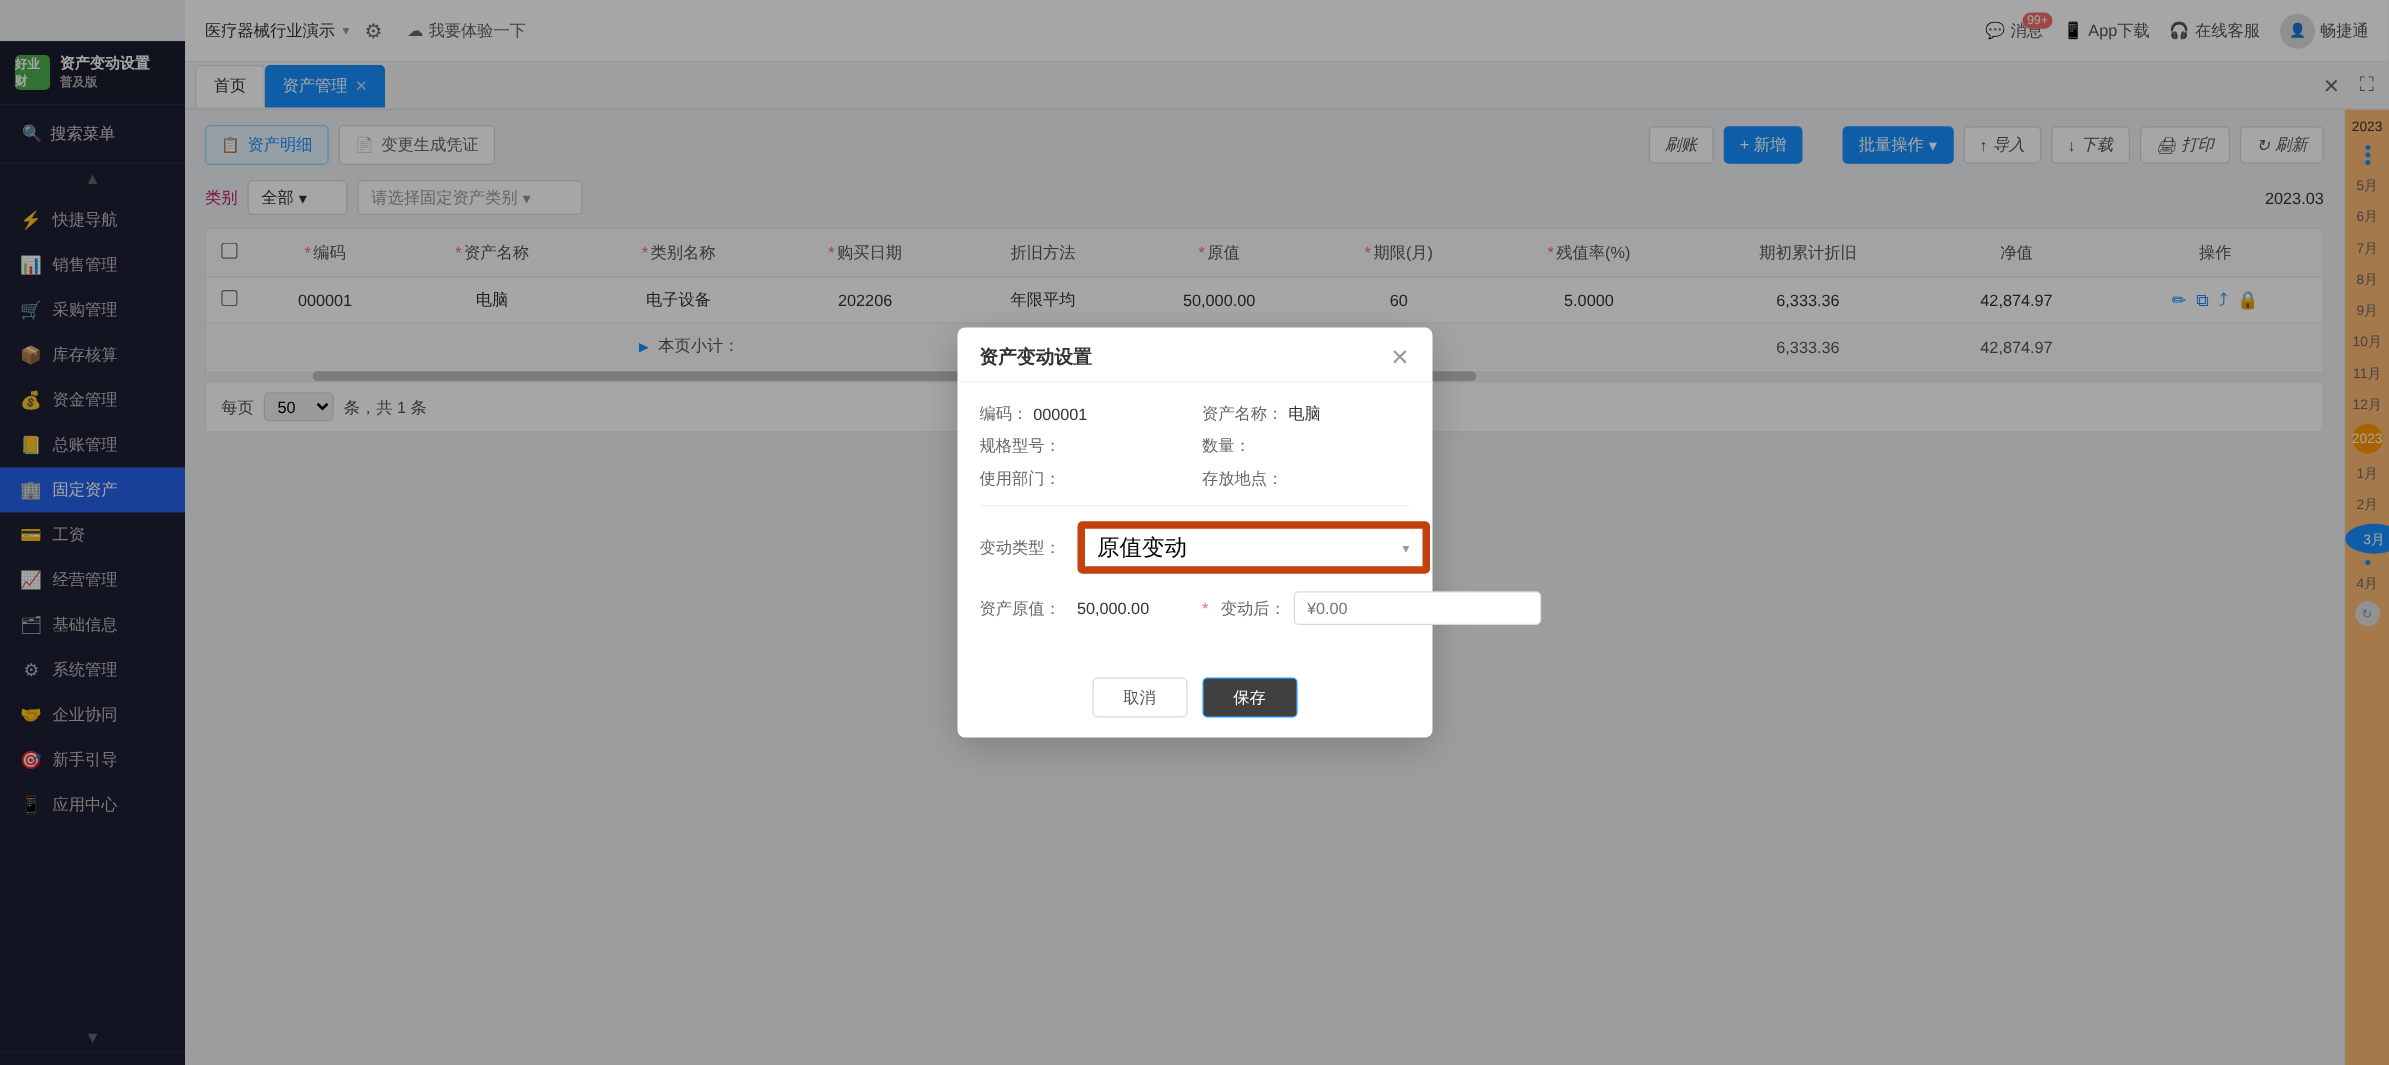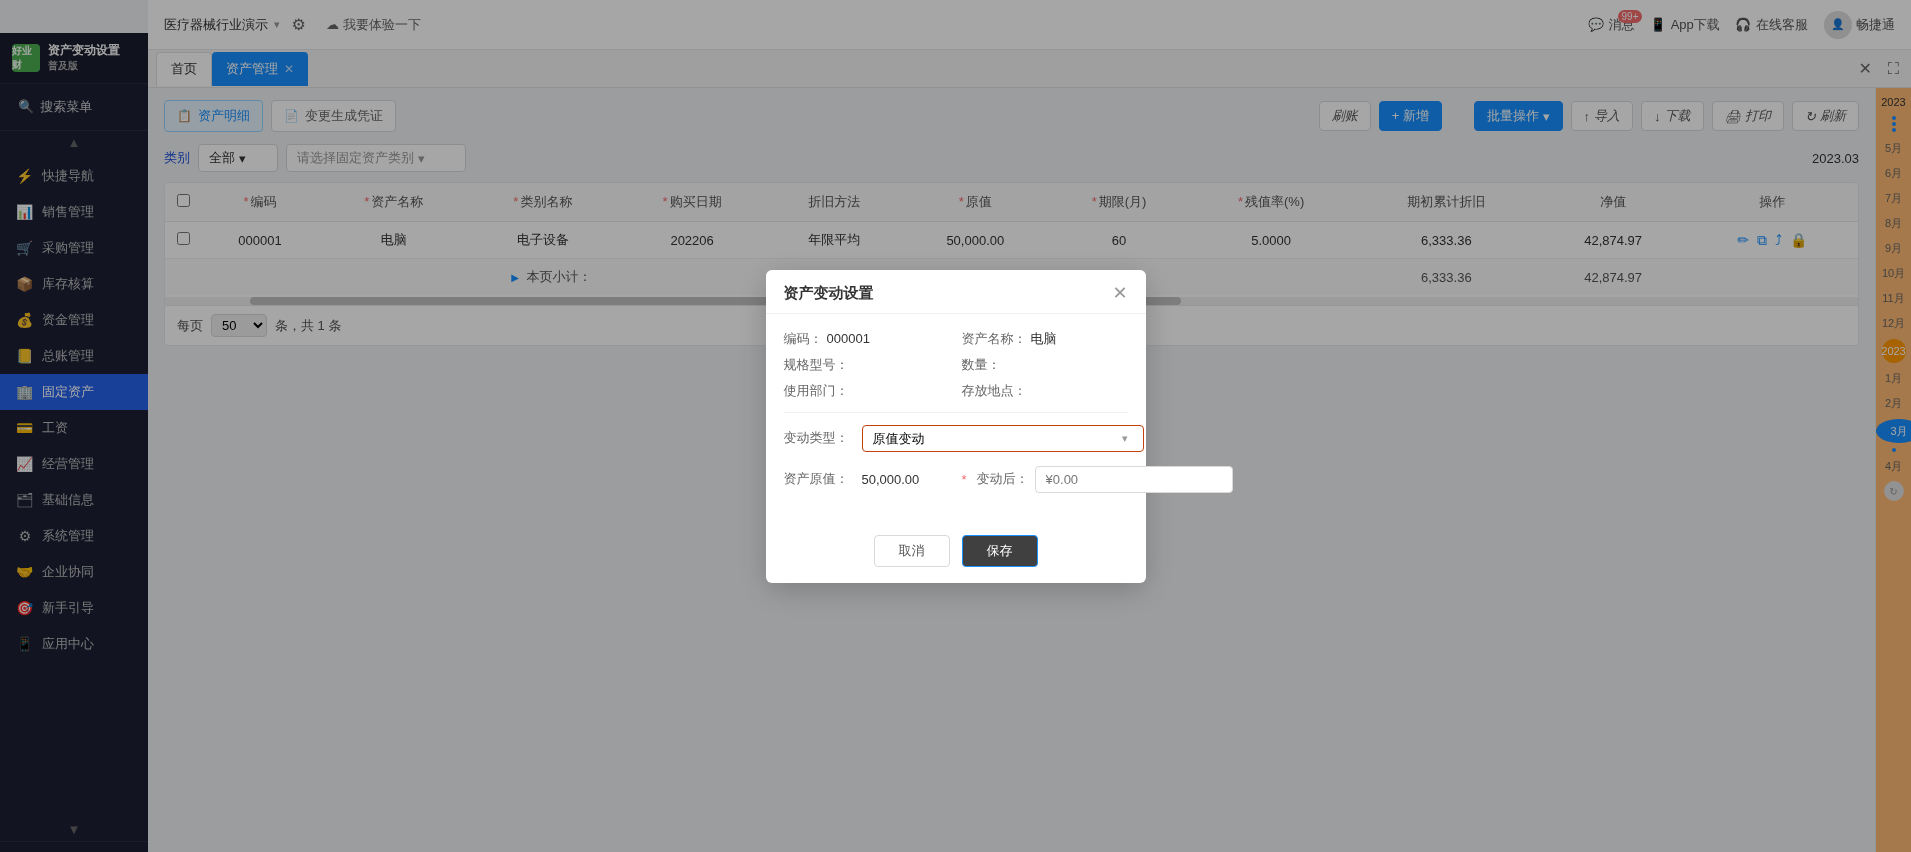--- a/index.html
+++ b/index.html
@@ -56,21 +56,21 @@
     .toolbar-tab .tab-icon { font-size: 12px; }
     .toolbar-tab.secondary { background: #fff; color: #666; border: 1px solid #d9d9d9; }
     .toolbar-right { margin-left: auto; display: flex; gap: 8px; }
     .btn { display: flex; align-items: center; gap: 4px; padding: 5px 12px; border-radius: 4px; cursor: pointer; font-size: 13px; border: 1px solid transparent; }
     .btn-primary { background: #1890ff; color: #fff; border-color: #1890ff; }
     .btn-default { background: #fff; color: #555; border-color: #d9d9d9; font-style: italic; }
     .btn-batch { background: #1890ff; color: #fff; border-color: #1890ff; margin-left: 24px; }
 
     
     .filter-row { display: flex; align-items: center; gap: 8px; margin-bottom: 10px; }
-    .filter-label { color: #1d4ed8; font-size: 13px; }
+    .filter-label { color: #be185d; font-size: 13px; }
     .filter-select { display: flex; align-items: center; gap: 4px; padding: 4px 10px; border: 1px solid #d9d9d9; border-radius: 4px; background: #fff; cursor: pointer; font-size: 13px; color: #333; min-width: 80px; }
     .filter-select-wide { min-width: 180px; color: #999; }
     .year-label { margin-left: auto; font-size: 13px; color: #333; }
 
     
     .table-wrap { background: #fff; border: 1px solid #e8e8e8; border-radius: 4px; overflow: hidden; }
     table { width: 100%; border-collapse: collapse; font-size: 13px; }
     thead tr { background: #fafafa; }
     th { padding: 10px 8px; text-align: center; color: #555; font-weight: normal; border-bottom: 1px solid #e8e8e8; white-space: nowrap; }
     td { padding: 9px 8px; text-align: center; color: #333; border-bottom: 1px solid #f0f0f0; }
@@ -100,21 +100,21 @@
     .modal-close { cursor: pointer; color: #999; font-size: 18px; line-height: 1; }
     .modal-body { padding: 16px 18px; }
     .modal-info-grid { display: grid; grid-template-columns: 1fr 1fr; gap: 8px 12px; margin-bottom: 12px; }
     .modal-info-item { display: flex; align-items: center; gap: 4px; font-size: 13px; }
     .modal-info-label { color: #666; white-space: nowrap; }
     .modal-info-value { color: #333; }
     .modal-divider { border: none; border-top: 1px solid #f0f0f0; margin: 12px 0; }
     .modal-field-row { display: flex; align-items: center; gap: 8px; margin-bottom: 14px; }
     .modal-field-label { color: #666; font-size: 13px; white-space: nowrap; min-width: 70px; }
     .modal-select-wrap { display: flex; align-items: center; flex: 1; }
-    .modal-select { padding: 5px 10px; border: 1px solid #c2410c; border-radius: 4px; font-size: 13px; background: #fff; flex: 1; appearance: none; }
+    .modal-select { padding: 5px 10px; border: 6px solid #c2410c; border-radius: 4px; font-size: 18px; background: #fff; flex: 1; appearance: none; }
     .modal-select-chevron { margin-left: -22px; color: #999; font-size: 11px; pointer-events: none; }
     .modal-input { padding: 5px 10px; border: 1px solid #d9d9d9; border-radius: 4px; font-size: 13px; flex: 1; }
     .modal-required { color: #f56c6c; margin-right: 2px; }
     .modal-footer { display: flex; justify-content: center; gap: 12px; padding: 12px 18px 16px; }
     .btn-cancel { padding: 6px 24px; border: 1px solid #d9d9d9; border-radius: 4px; background: #fff; color: #555; cursor: pointer; font-size: 13px; }
     .btn-save { padding: 6px 24px; border: 1px solid #1890ff; border-radius: 4px; background: #404040; color: #fff; cursor: pointer; font-size: 13px; }
 
     .checkbox-cell { width: 36px; }
     input[type="checkbox"] { cursor: pointer; }
     .op-icons { display: flex; align-items: center; justify-content: center; gap: 8px; }

